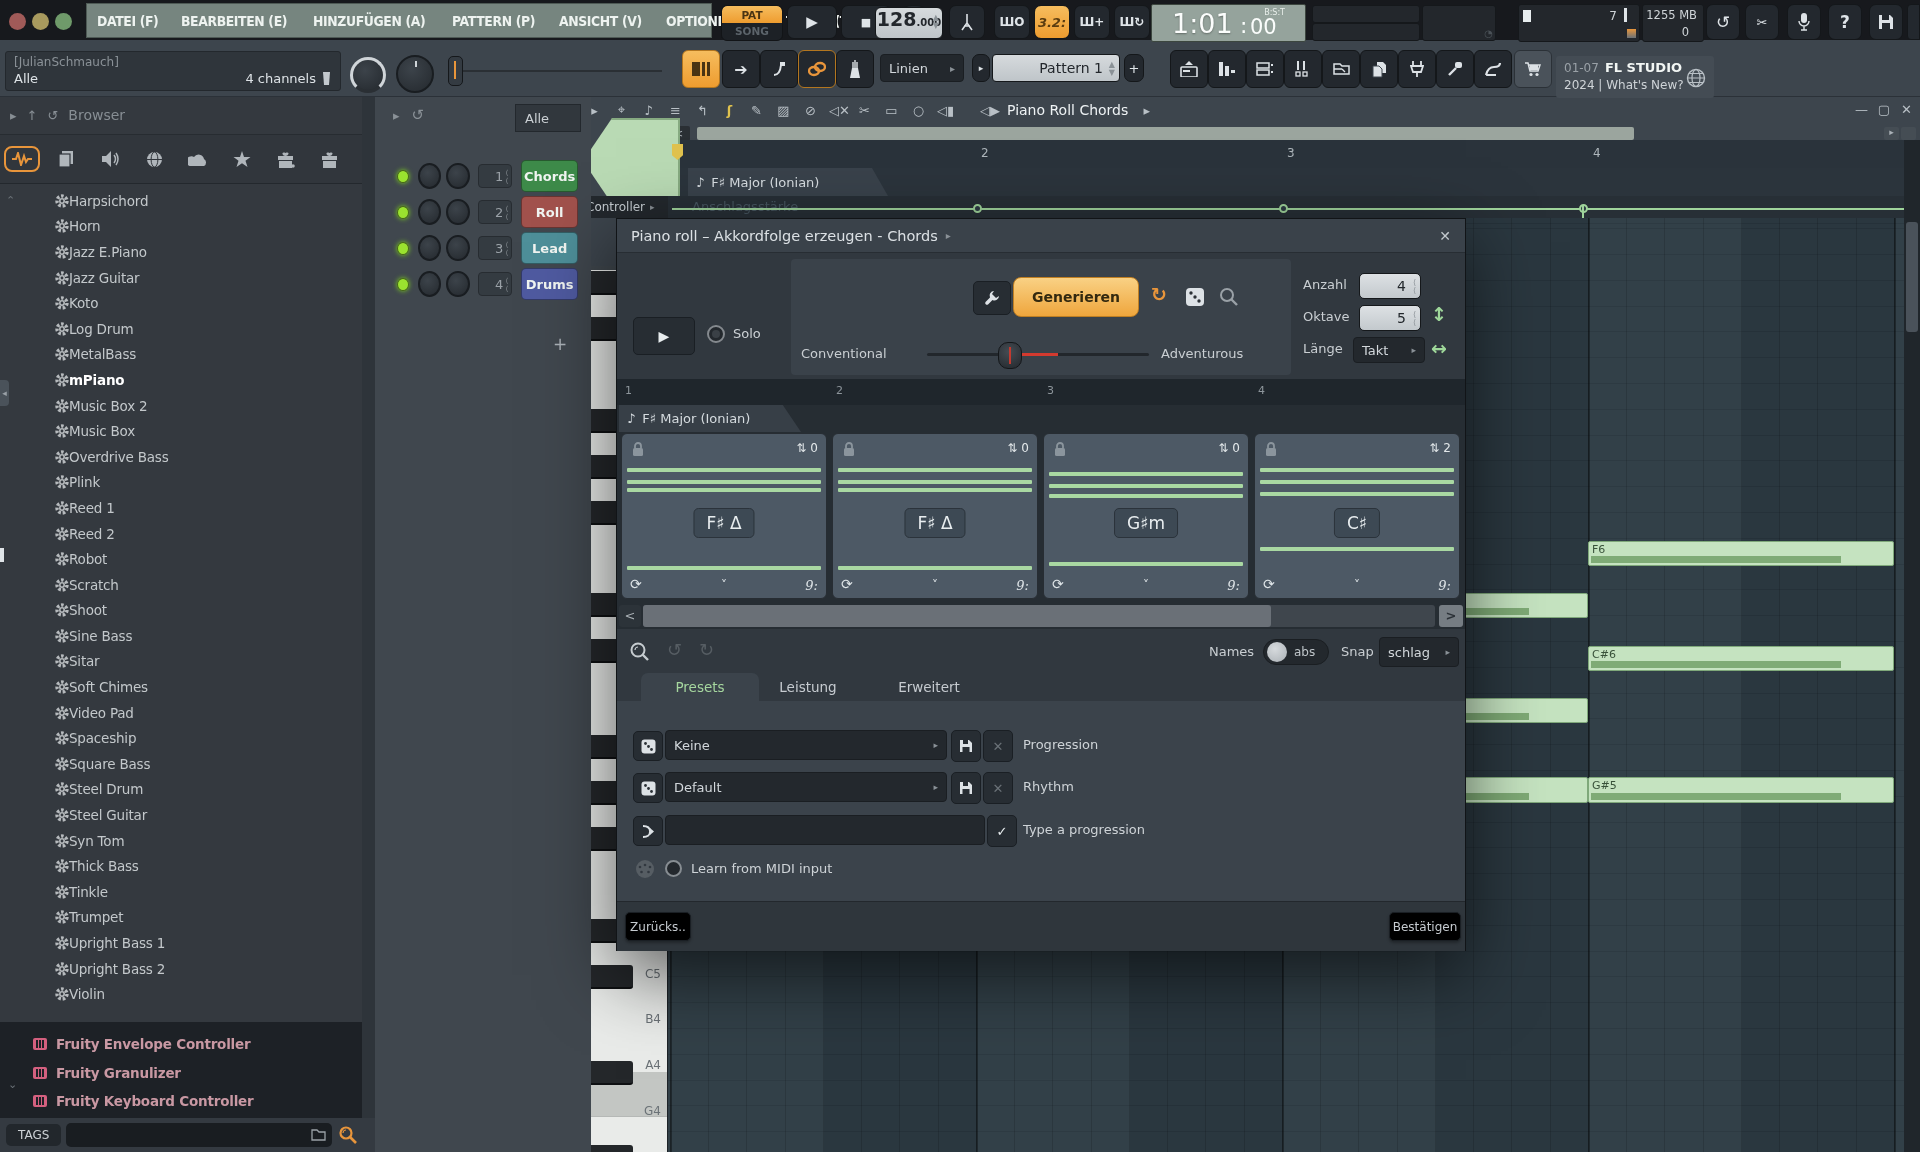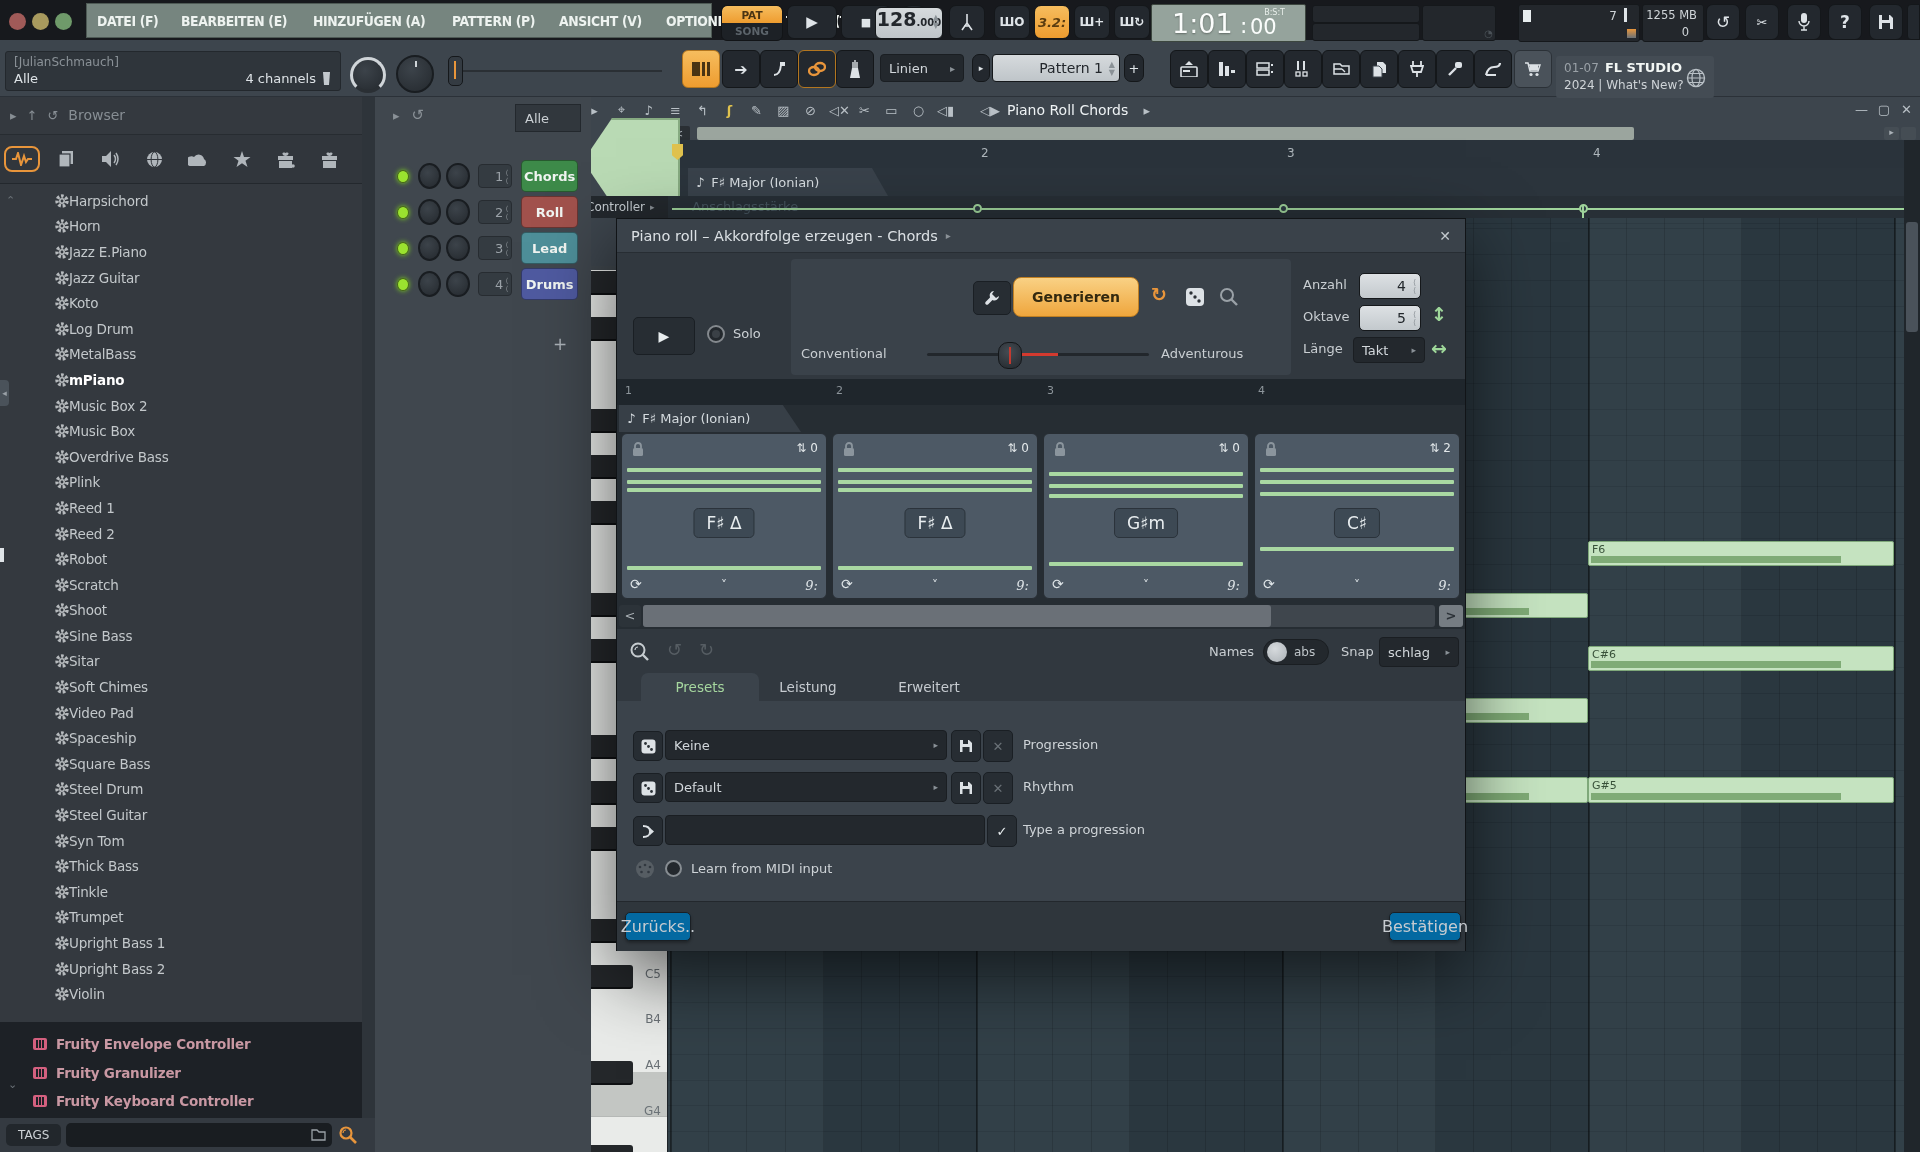--- a/index.html
+++ b/index.html
@@ -95,22 +95,22 @@
   .cardszone{position:absolute;left:0;top:160px;width:848px;height:250px;background:#262d33;}
   .card{position:absolute;top:54px;width:206px;height:166px;background:#4d5965;border:1px solid #272d33;border-radius:6px;box-sizing:border-box;}
   .cline{position:absolute;left:5px;right:5px;height:4px;background:#a9d8a2;border-radius:1px;}
   .badge{position:absolute;left:50%;top:74px;transform:translateX(-50%);background:#3d4954;border:1px solid #2b333b;
          border-radius:5px;padding:4px 12px;color:#e8edef;font-size:17px;white-space:nowrap;}
   .tab{position:absolute;top:0;height:28px;display:flex;align-items:center;justify-content:center;color:#c6cbd0;font-size:13.5px;padding:0 16px;}
   .tab.active{background:#3b434b;border-radius:7px 7px 0 0;color:#a6d79f;}
   .rowbox{position:absolute;height:30px;}
   .pill{position:absolute;width:66px;height:26px;border-radius:13px;background:#23282d;border:1px solid #1a1e22;
         display:flex;align-items:center;gap:7px;padding:0 3px;box-sizing:border-box;}
-  .dlg-btn{position:absolute;height:27px;background:#0369a1;border:1px solid #1a1f24;border-radius:5px;color:#c6cbd0;
-           font-size:16px;display:flex;align-items:center;justify-content:center;box-shadow:0 2px 3px rgba(0,0,0,.3);}
+  .dlg-btn{position:absolute;height:27px;background:#000000;border:1px solid #1a1f24;border-radius:5px;color:#c6cbd0;
+           font-size:12px;display:flex;align-items:center;justify-content:center;box-shadow:0 2px 3px rgba(0,0,0,.3);}
   .ghost{color:#46555f;}
   svg{display:block;}
 </style>
 </head>
 <body>
 
 <div id="app">
 
   <div class="abs topbar">
     <span class="abs tl" style="left:9px;top:13px;background:#a05a58;"></span>

